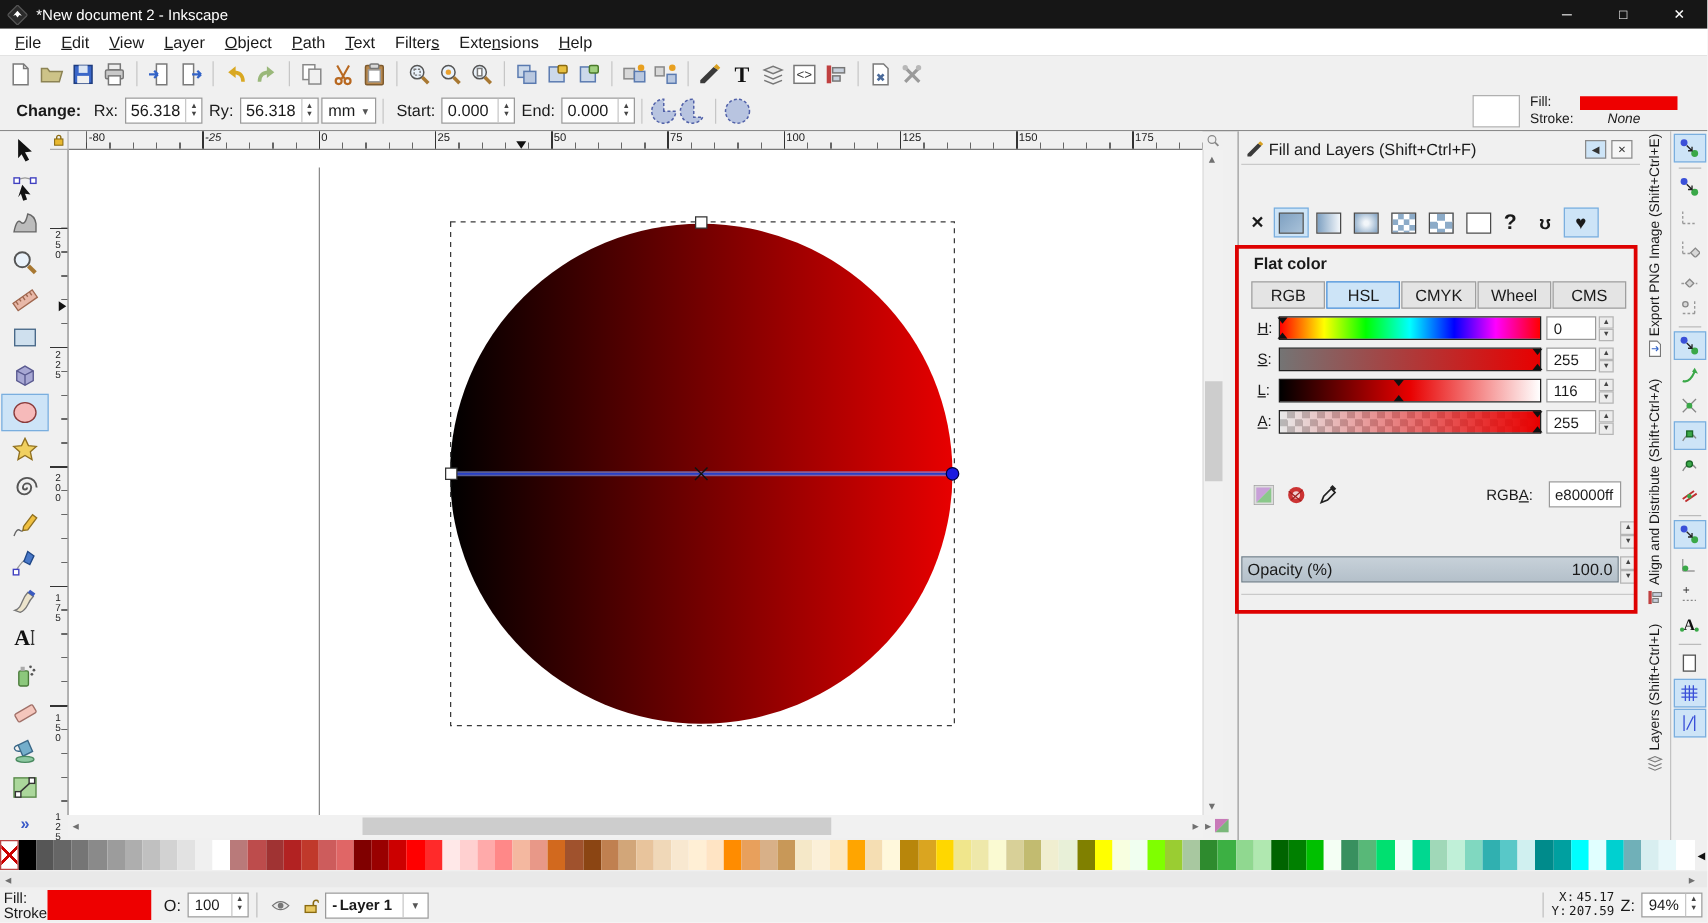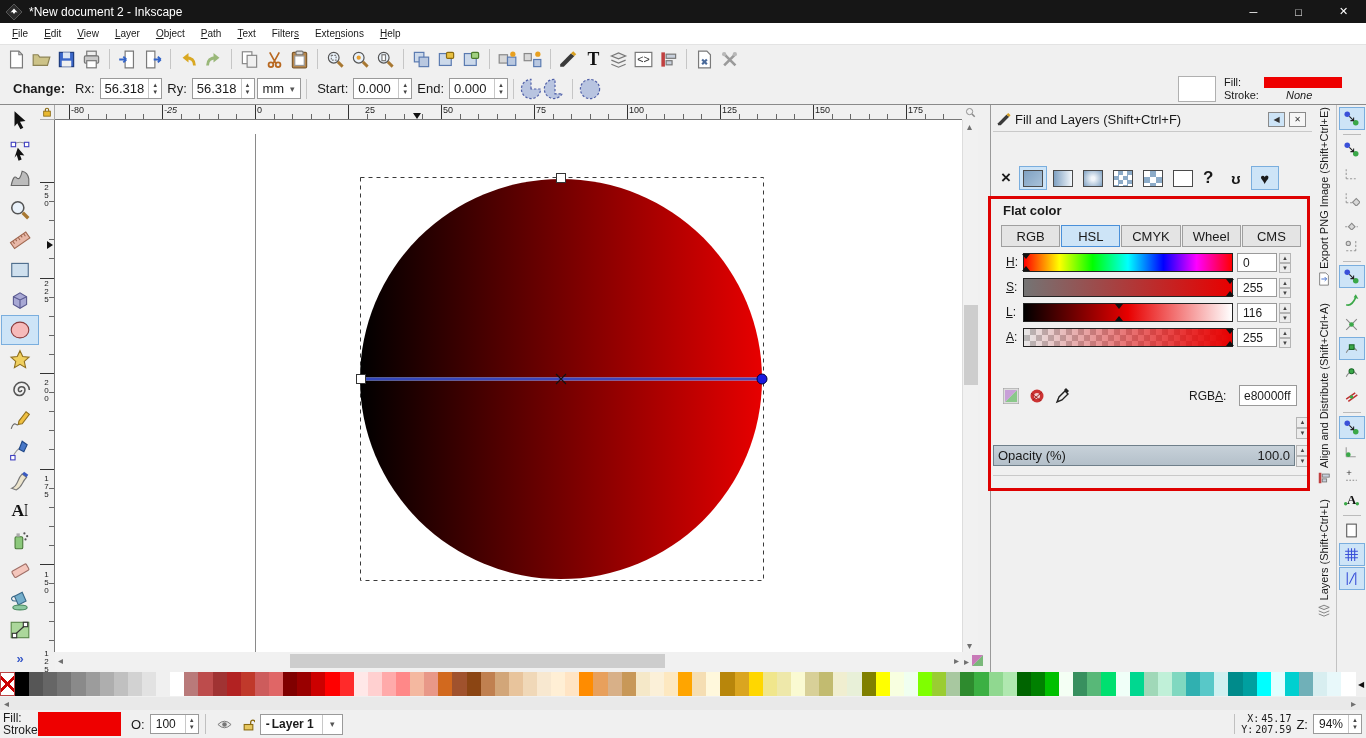--- a/index.html
+++ b/index.html
@@ -10,21 +10,21 @@
 
   
   .titlebar { left:0; top:0; width:1366px; height:23px; background:#161616; color:#fff; display:flex; align-items:center; }
   .titlebar .appicon { width:16px; height:16px; margin:0 7px 0 6px; }
   .titlebar .title { font-size:12px; }
   .wincontrols { margin-left:auto; display:flex; height:23px; }
   .winbtn { width:45px; height:23px; color:#fff; display:flex; align-items:center; justify-content:center; font-size:11px; }
 
   
   .menubar { left:0; top:23px; width:1366px; height:22px; background:#ffffff; display:flex; align-items:center; padding-left:4px; border-bottom:1px solid #e3e3e3; }
-  .menuitem { padding:2px 8px; font-size:10px; }
+  .menuitem { padding:2px 8px; font-size:13px; }
   .menuitem u { text-decoration:underline; }
 
   
   .cmdbar { left:0; top:45px; width:1366px; height:28px; background:#f0f0f0; display:flex; align-items:center; padding-left:4px; }
   .cmdicon { width:25px; height:24px; display:flex; align-items:center; justify-content:center; }
   .cmdicon svg { width:19px; height:19px; }
   .vsep { width:1px; height:20px; background:#c6c6c6; margin:0 5px; }
 
   
   .optbar { left:0; top:73px; width:1366px; height:32px; background:#f0f0f0; border-bottom:1px solid #8a8a8a; display:flex; align-items:center; padding-left:8px; }
@@ -595,21 +595,21 @@
   <div class="abs ruler-corner">
     <svg viewBox="0 0 12 12" width="10" height="10">
         <rect x="2" y="5" width="8" height="6" fill="#e8b830" stroke="#8a6a10"></rect>
         <path d="M4 5V3.5a2 2 0 0 1 4 0V5" fill="none" stroke="#8a6a10" stroke-width="1.3"></path>
       </svg>
   </div>
   <div class="abs ruler-top" id="rulerTop">
       <span class="num" style="left: 16px;">-80</span>
       <span class="num" style="left: 109px; font-style: italic;">-25</span>
       <span class="num" style="left: 202px;">0</span>
-      <span class="num" style="left: 310px;">25</span>
+      <span class="num" style="left: 295px;">25</span>
       <span class="num" style="left: 388px;">50</span>
       <span class="num" style="left: 481px;">75</span>
       <span class="num" style="left: 574px;">100</span>
       <span class="num" style="left: 667px;">125</span>
       <span class="num" style="left: 760px;">150</span>
       <span class="num" style="left: 853px;">175</span>
       <span class="marker-top" style="left: 358px;"></span>
     </div>
   <div class="abs ruler-left" id="rulerLeft">
       <span class="num" style="top: 64px;">2<br>5<br>0</span>

